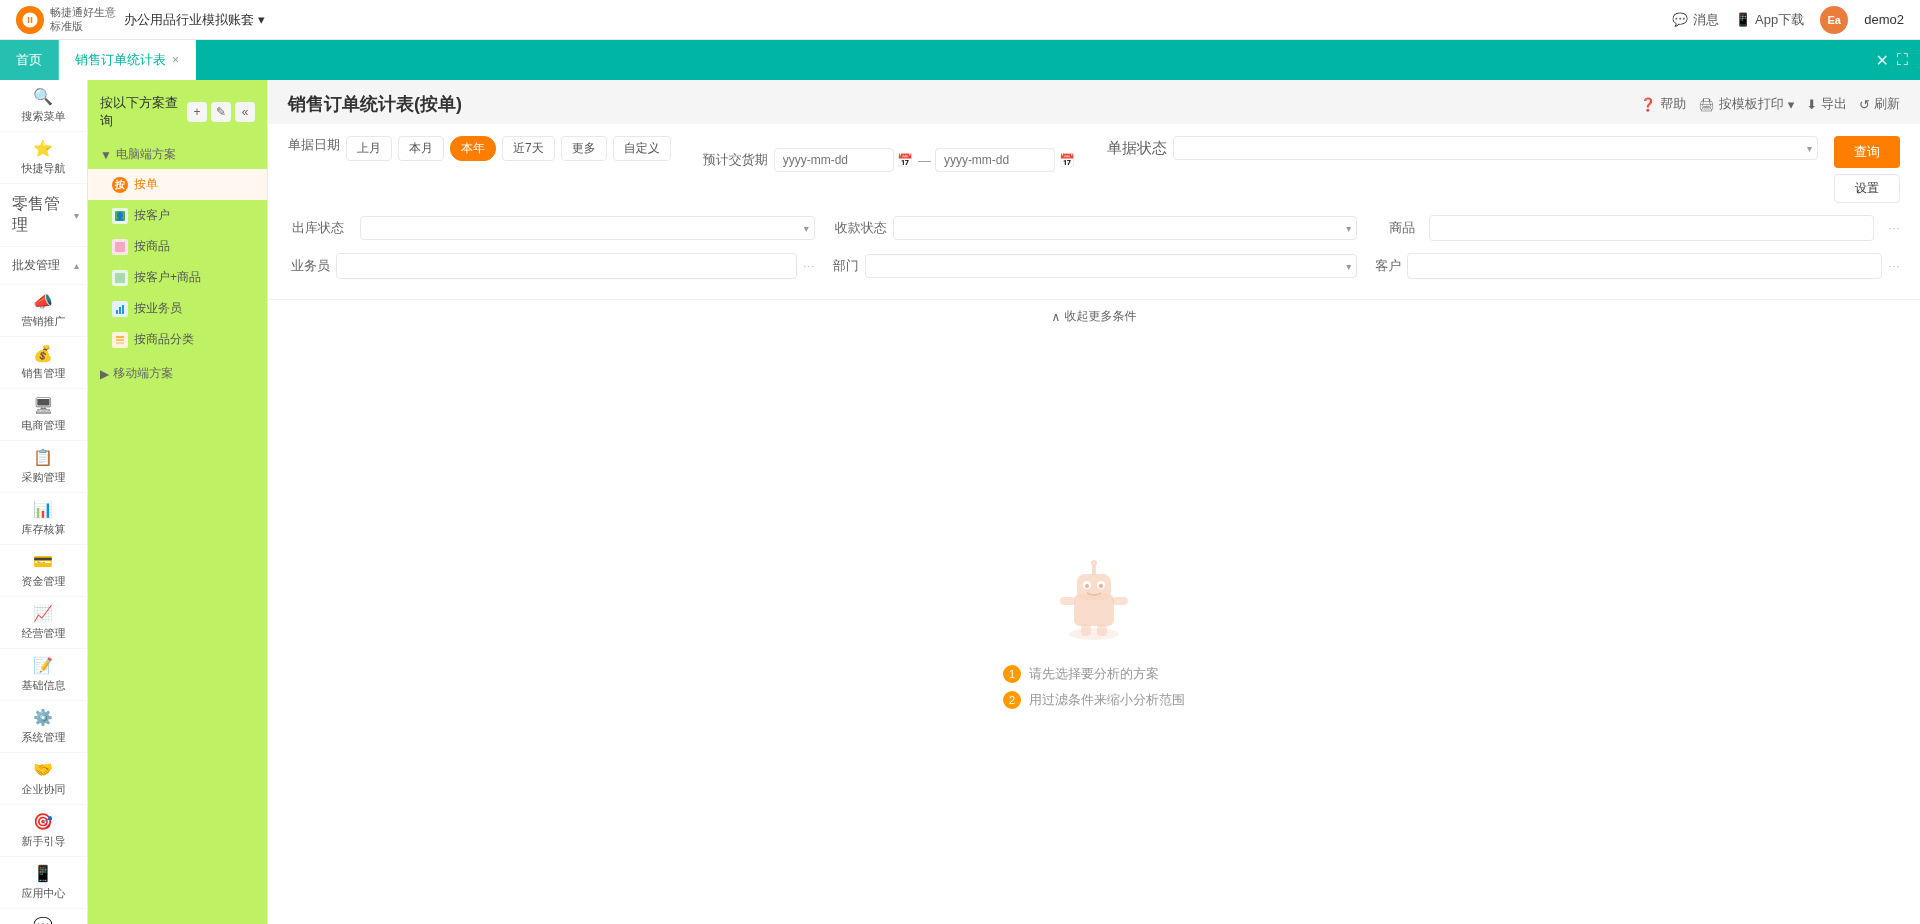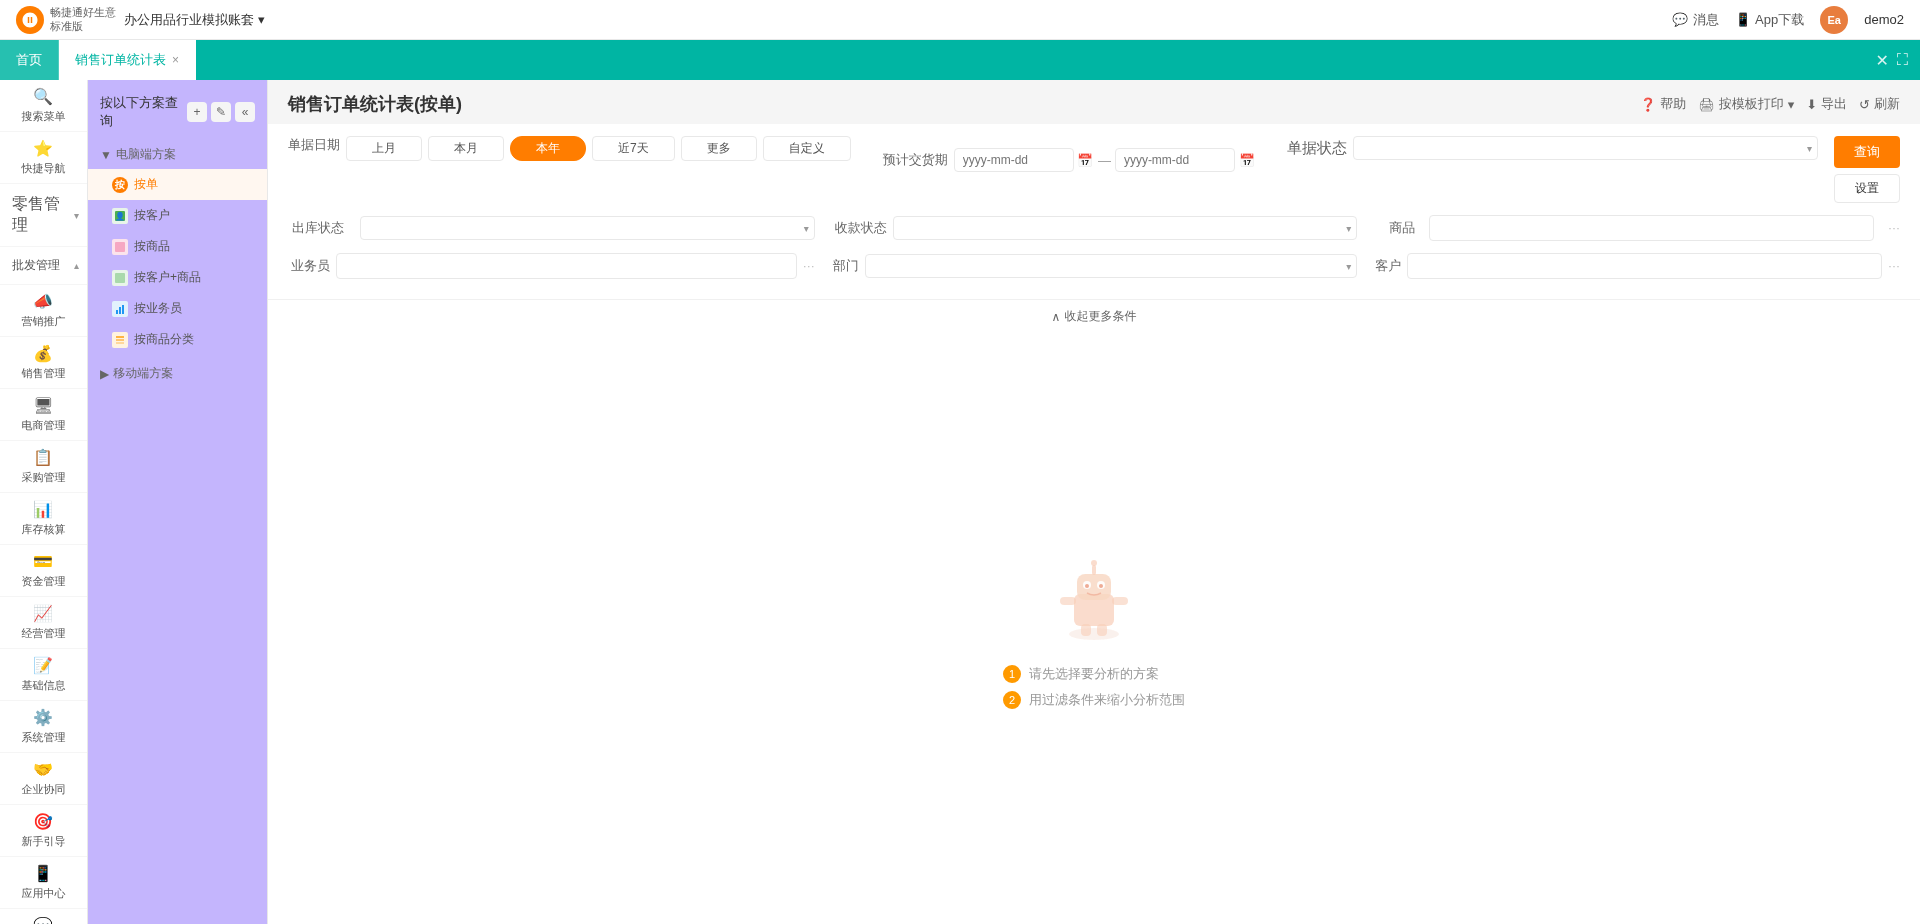--- a/index.html
+++ b/index.html
@@ -41,21 +41,21 @@
     .main-layout { display: flex; height: calc(924px - 80px); }
 
     
     .sidebar {
       width: 88px; background: #fff; border-right: 1px solid #e8e8e8;
       display: flex; flex-direction: column; overflow-y: auto; flex-shrink: 0;
     }
 
     
     .left-panel {
-      width: 180px; background: #c4b5fd; border-right: 1px solid #e8e8e8; flex-shrink: 0;
+      width: 180px; background: #bef264; border-right: 1px solid #e8e8e8; flex-shrink: 0;
       display: flex; flex-direction: column; padding: 8px 0;
     }
     .left-panel-header {
       display: flex; align-items: center; justify-content: space-between;
       padding: 6px 12px; font-size: 13px; color: #333; font-weight: 500;
     }
     .left-panel-actions { display: flex; align-items: center; gap: 4px; }
     .left-panel-action { width: 20px; height: 20px; border-radius: 4px; background: #f5f5f5; display: flex; align-items: center; justify-content: center; cursor: pointer; color: #666; font-size: 12px; }
     .plan-group { margin-top: 4px; }
     .plan-group-label { display: flex; align-items: center; gap: 4px; padding: 6px 12px; font-size: 12px; color: #666; cursor: pointer; }
@@ -71,21 +71,21 @@
     .content-area { flex: 1; display: flex; flex-direction: column; overflow: hidden; background: #f5f5f5; }
 
     
     .page-header {
       display: flex; align-items: center; justify-content: space-between;
       padding: 12px 20px 8px; background: #f5f5f5;
     }
     .page-title { font-size: 18px; font-weight: 600; color: #333; }
     .page-header-actions { display: flex; align-items: center; gap: 12px; }
     .header-action { display: flex; align-items: center; gap: 4px; cursor: pointer; color: #666; font-size: 13px; }
-    .date-btn { padding: 3px 25px; border-radius: 4px; border: 1px solid #e8e8e8; background: #fff; cursor: pointer; font-size: 12px; color: #555; }
+    .date-btn { padding: 3px 10px; border-radius: 4px; border: 1px solid #e8e8e8; background: #fff; cursor: pointer; font-size: 12px; color: #555; }
     .date-btn.active { background: #ff7d00; color: #fff; border-color: #ff7d00; border-radius: 12px; }
     .date-input { border: 1px solid #e8e8e8; border-radius: 4px; padding: 4px 8px; font-size: 12px; color: #bbb; width: 120px; }
     .filter-select { border: 1px solid #e8e8e8; border-radius: 4px; padding: 4px 24px 4px 8px; font-size: 12px; color: #333; background: #fff; appearance: none; cursor: pointer; min-width: 120px; }
     .filter-select-wrap { position: relative; display: inline-flex; align-items: center; }
     .filter-select-wrap .chevron { position: absolute; right: 6px; color: #999; font-size: 10px; pointer-events: none; }
     .collapse-bar {
       display: flex; align-items: center; justify-content: center; gap: 4px;
       padding: 8px; background: #fff; cursor: pointer; color: #666; font-size: 12px;
       border-top: 1px solid #f0f0f0;
     }

